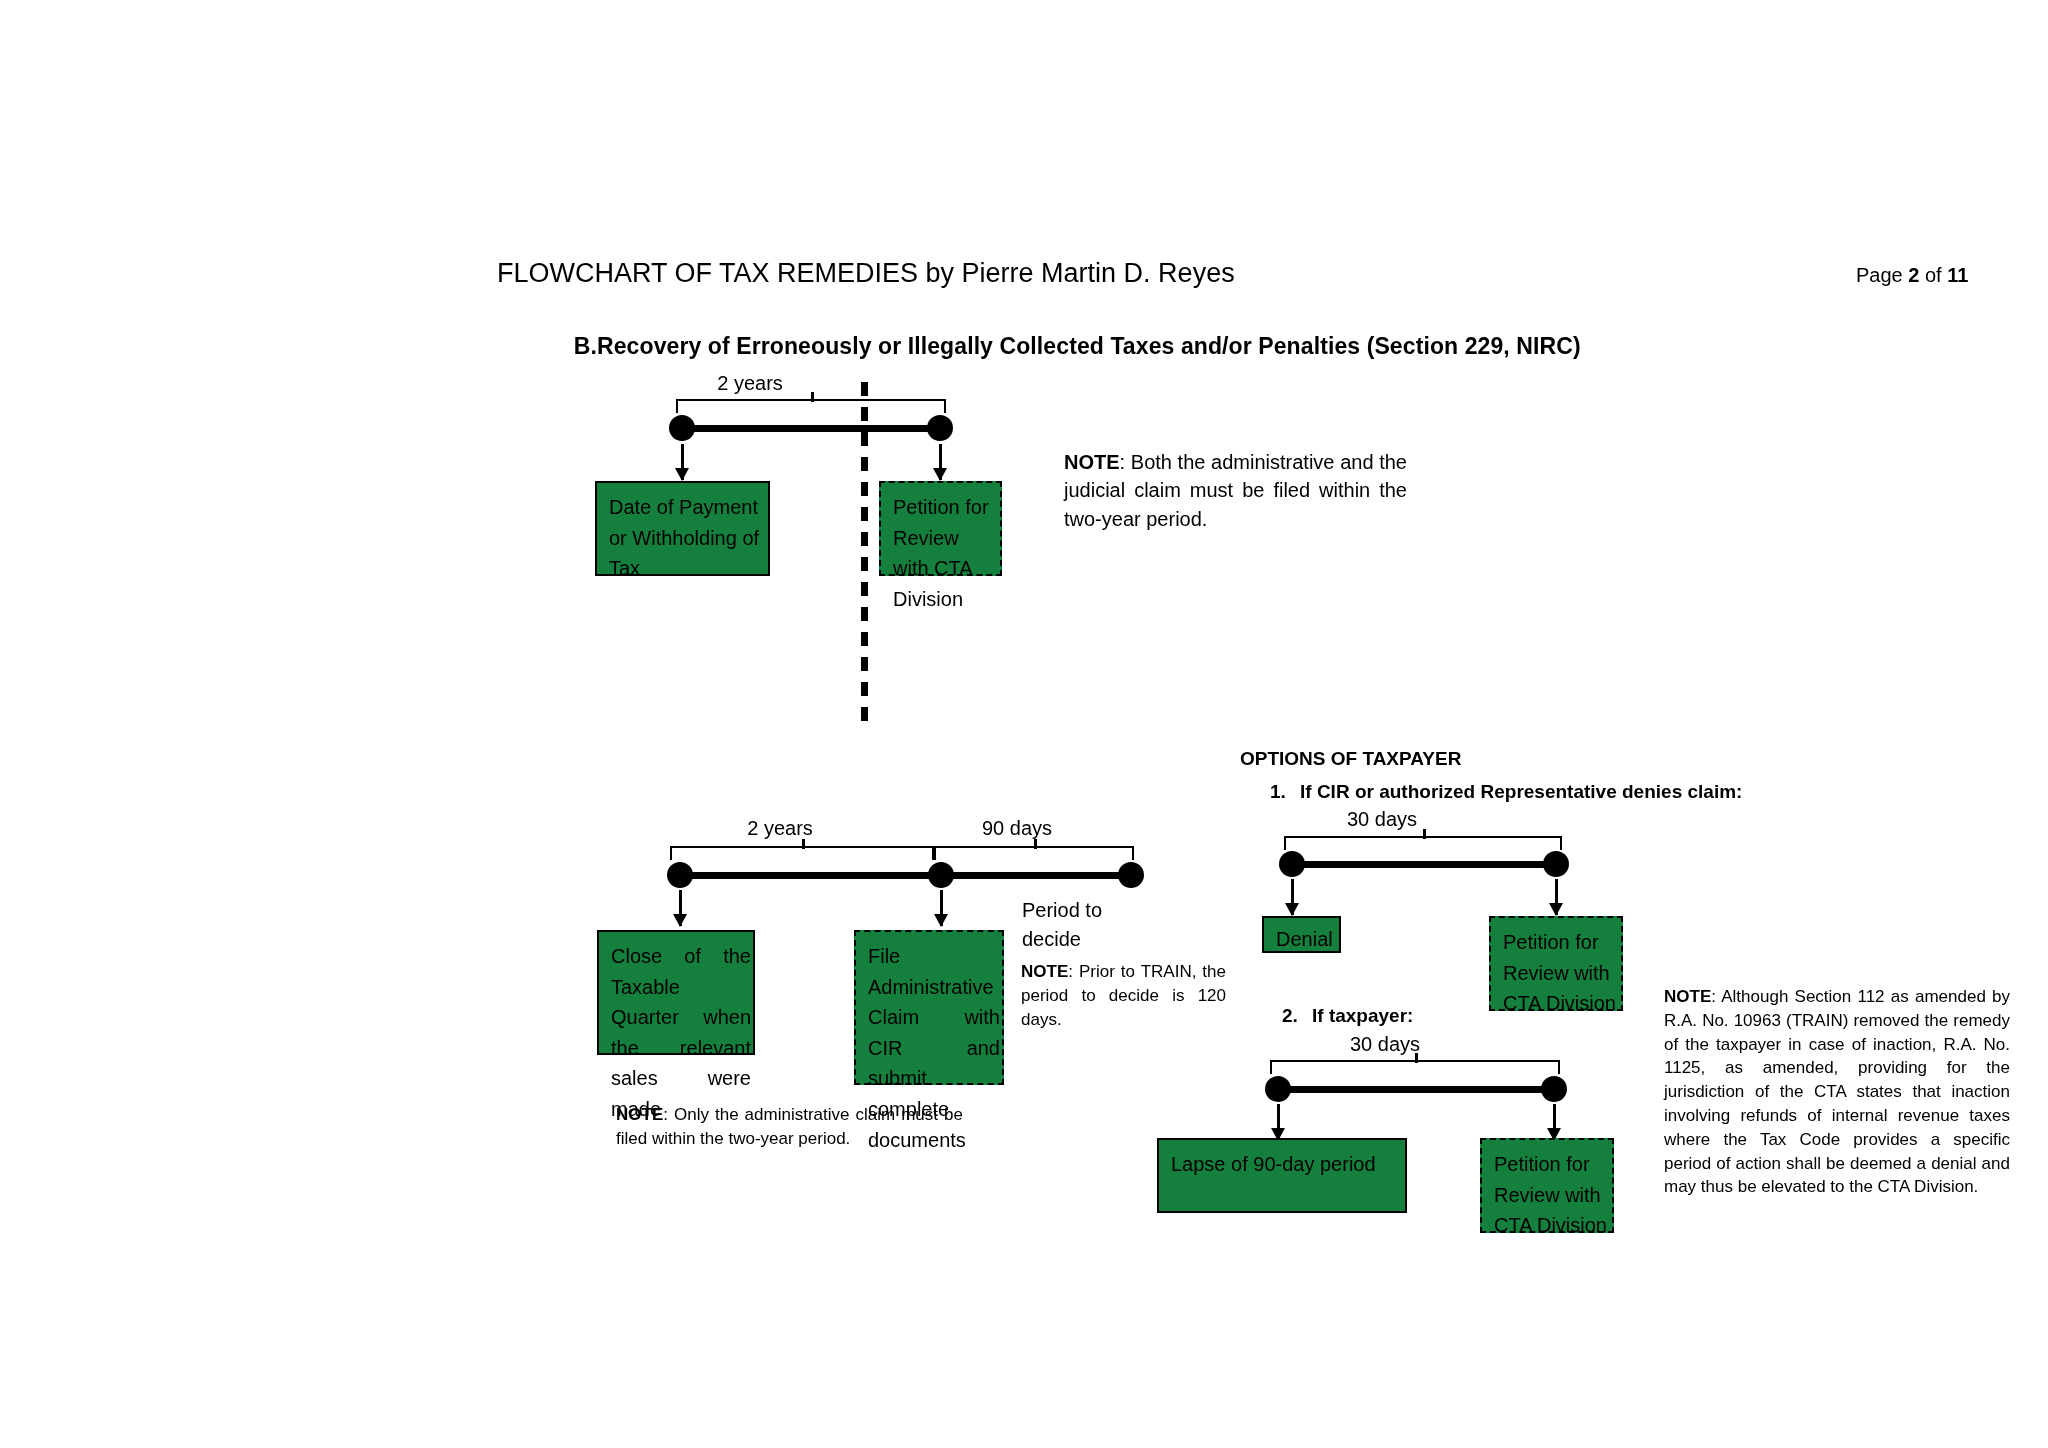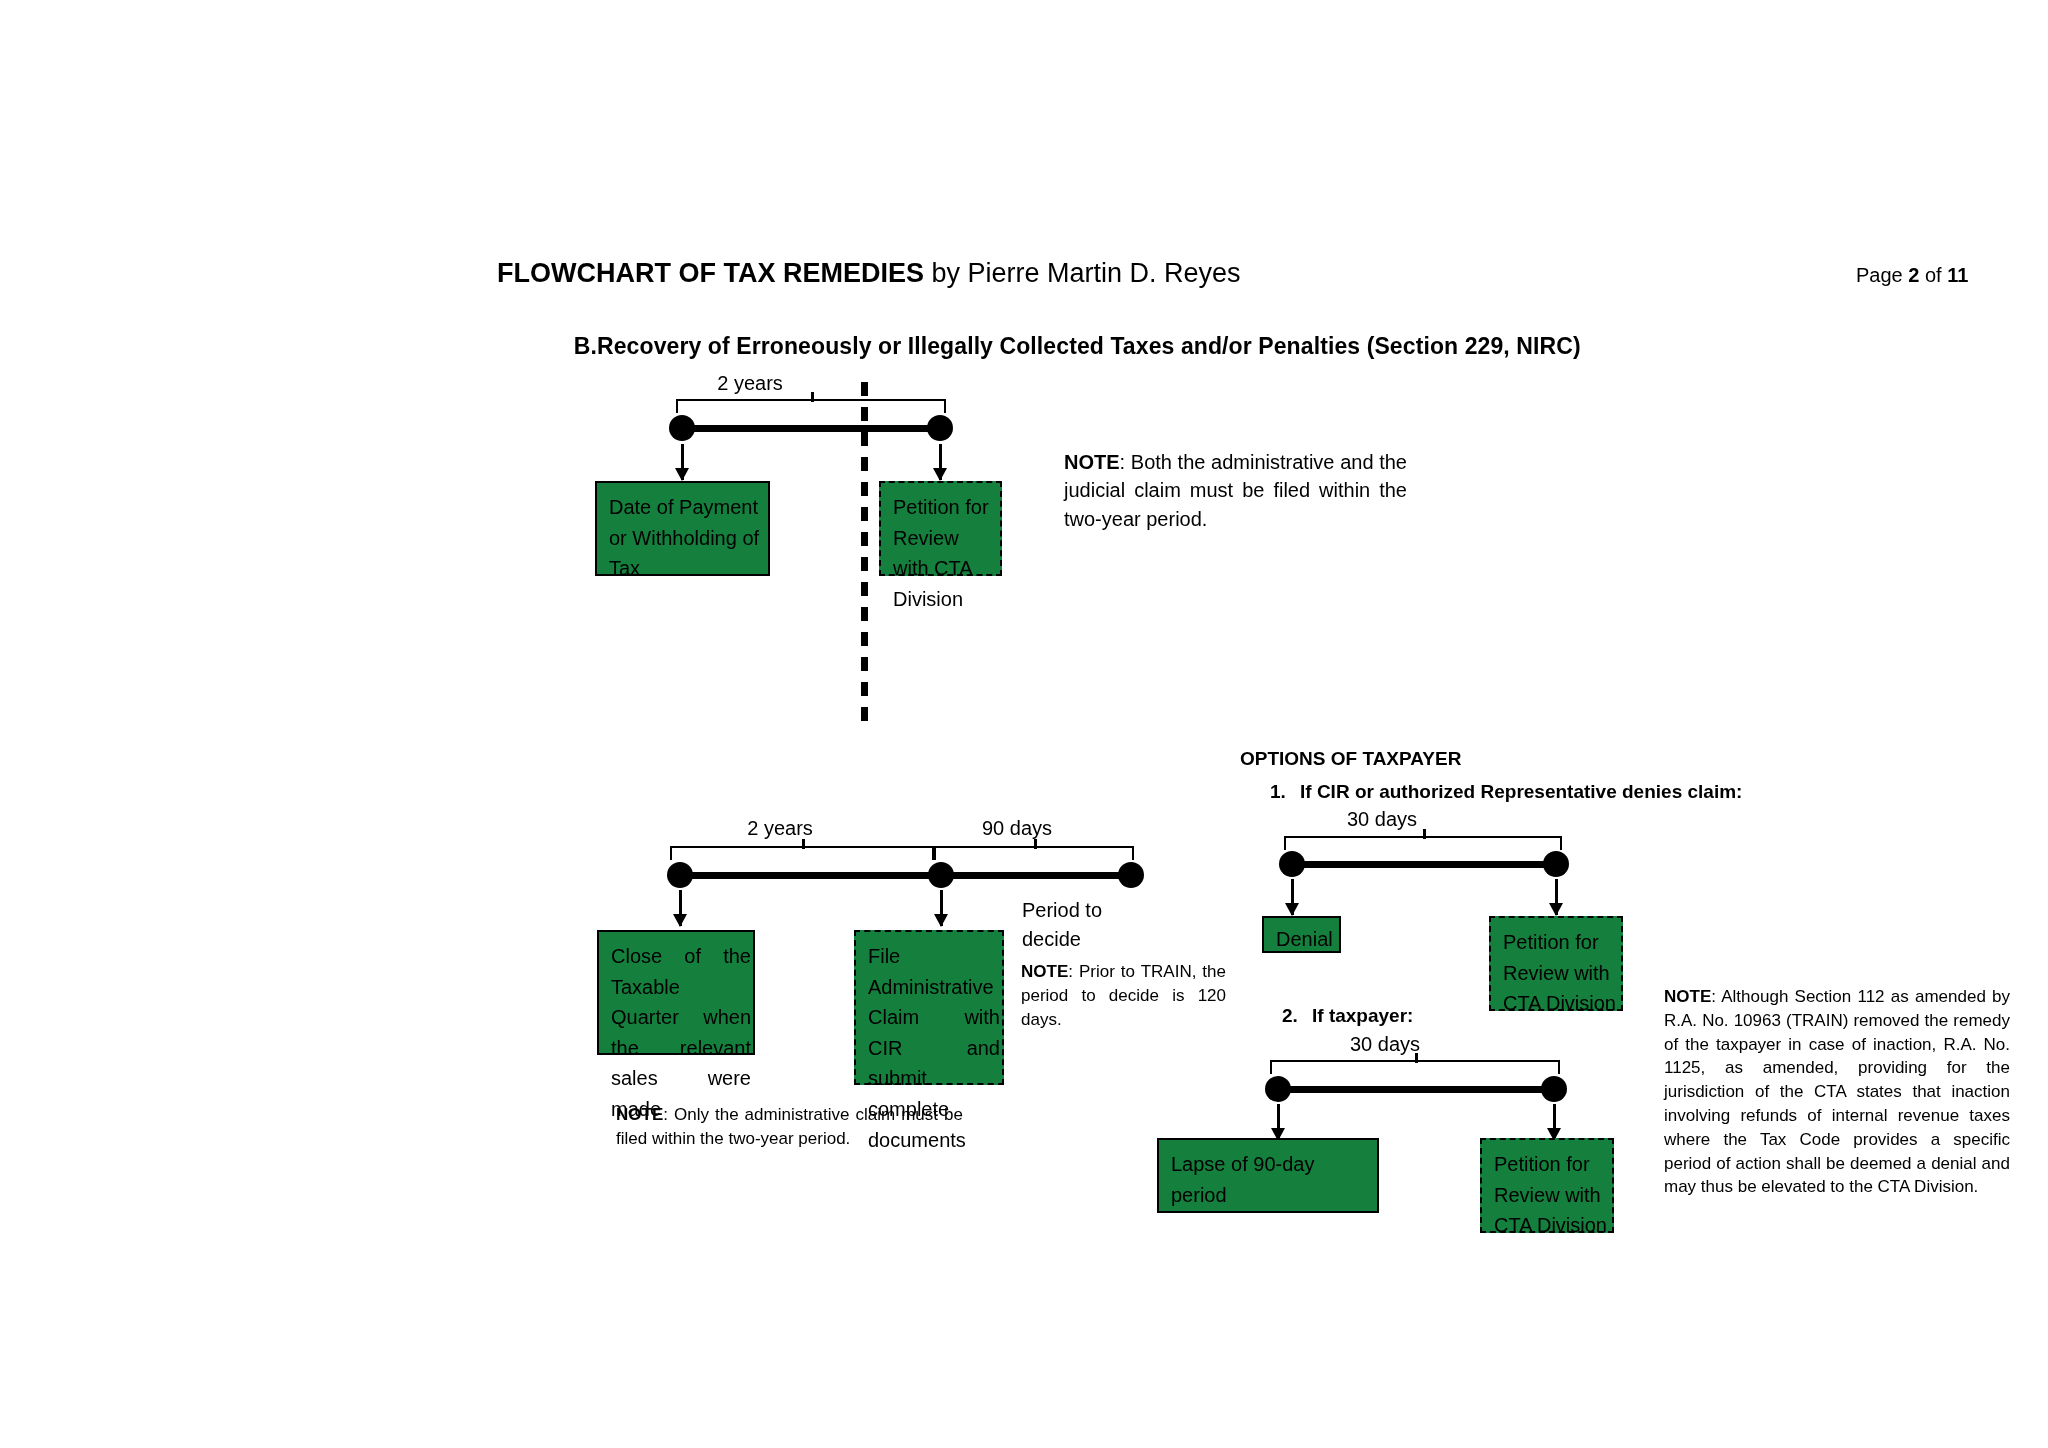--- a/index.html
+++ b/index.html
@@ -6,21 +6,21 @@
   body{
     width:2048px;height:1448px;background:#ffffff;
     font-family:"Liberation Sans", sans-serif;
     color:#000;position:relative;overflow:hidden;
   }
   .page{position:absolute;inset:0;}
   .abs{position:absolute;}
 
   
   #header{left:497px;top:258px;font-size:27px;white-space:nowrap;}
-  #header .ttl{font-weight:bold;}
+  #header .ttl{font-weight:normal;}
   #header .by{font-weight:normal;}
   #pageno{left:1856px;top:264px;font-size:20px;white-space:nowrap;}
   #pageno b{font-weight:bold;}
 
   
   .sec-head{font-weight:bold;font-size:23px;white-space:nowrap;letter-spacing:.1px;}
   #secB{left:566px;top:333px;text-align:right;}
   #secC{left:566px;top:742px;}
   .sec-head .ltr{display:inline-block;width:31px;}
 
@@ -152,20 +152,20 @@
   <div class="abs tl-label" style="left:1325px;top:1033px;width:120px;">30 days</div>
   <div class="abs brace" style="left:1270px;top:1060px;width:290px;">
     <span class="brace-tick"></span>
   </div>
   <div class="abs tl-line" style="left:1278px;top:1086px;width:275px;"></div>
   <div class="abs dot" style="left:1265px;top:1076px;"></div>
   <div class="abs dot" style="left:1541px;top:1076px;"></div>
   <div class="abs arrow" style="left:1277px;top:1104px;height:36px;"></div>
   <div class="abs arrow" style="left:1553px;top:1104px;height:36px;"></div>
 
-  <div class="abs box" style="left:1157px;top:1138px;width:222px;height:75px;">Lapse of 90-day period</div>
+  <div class="abs box" style="left:1157px;top:1138px;width:250px;height:75px;">Lapse of 90-day period</div>
   <div class="abs box dashed" style="left:1480px;top:1138px;width:134px;height:95px;">Petition for Review with CTA Division</div>
 
   <div class="abs note-sm" style="left:1664px;top:985px;width:346px;">
     <b>NOTE</b><span>: Although Section 112 as amended by R.A. No. 10963 (TRAIN) removed the remedy of the taxpayer in case of inaction, R.A. No. 1125, as amended, providing for the jurisdiction of the CTA states that inaction involving refunds of internal revenue taxes where the Tax Code provides a specific period of action shall be deemed a denial and may thus be elevated to the CTA Division.</span>
   </div>
 
 </div>
 
 </body></html>

